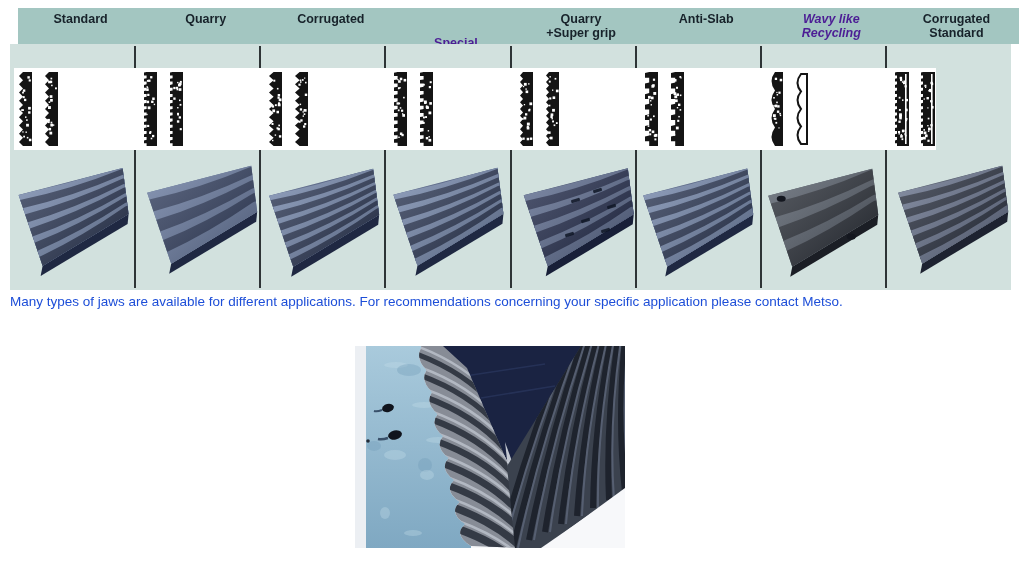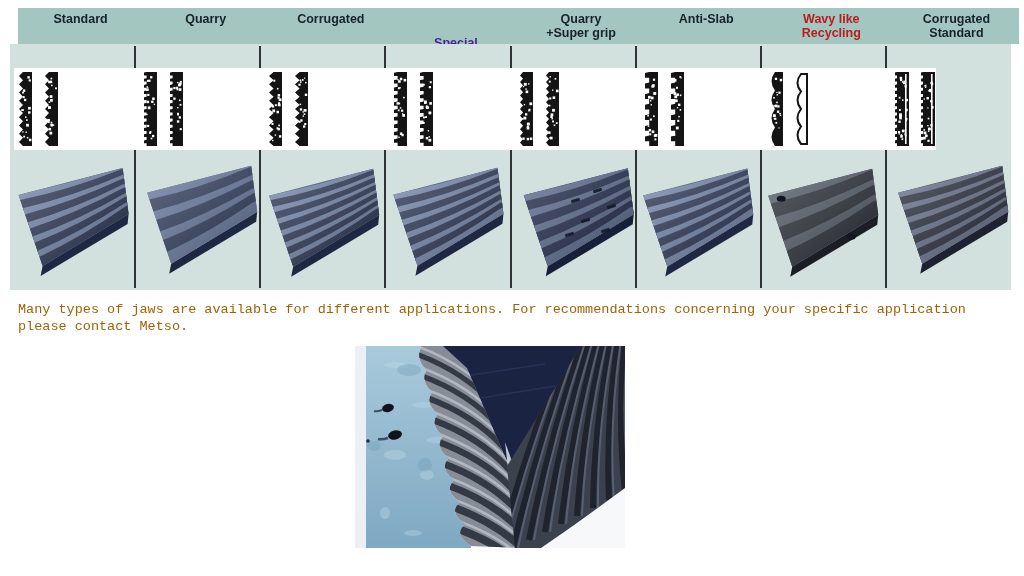--- a/index.html
+++ b/index.html
@@ -9,40 +9,40 @@
   .header-row{position:absolute;left:8px;top:0;width:100%;height:36px;display:flex;}
   .header-cell{flex:0 0 12.5%;box-sizing:border-box;text-align:center;padding-top:4px;
        font-weight:bold;font-size:12.5px;line-height:14px;white-space:pre-line;letter-spacing:0px;}
   .tbody{position:absolute;left:0;top:36px;width:100%;height:246px;}
   .divider{position:absolute;top:2px;height:242px;width:2px;z-index:1;}
   .white-strip{position:absolute;left:4px;top:24px;width:922px;height:82px;background:#ffffff;z-index:2;}
   .cols{position:absolute;left:0;top:0;width:100%;height:100%;display:flex;z-index:3;}
   .col{flex:0 0 12.5%;position:relative;}
   .profile-svg{position:absolute;left:5px;top:26px;}
   .photo-svg{position:absolute;left:1px;top:103px;}
-  .caption{position:absolute;left:10px;top:293px;width:990px;margin:8px;
-       font-size:13.5px;line-height:17px;color:#a16207;font-family:Liberation Mono, monospace;}
+  .caption{position:absolute;left:10px;top:293px;width:990px;margin:0;
+       font-size:13.5px;line-height:17px;color:#1d4ed8;}
   .bottom-photo{position:absolute;left:355px;top:346px;}
 </style>
 </head>
 <body>
 
 <div class="page">
 
   <div class="panel">
     <div class="header-row" id="headerRow" style="background: rgb(163, 198, 193);">
         <div class="header-cell" style="color: rgb(23, 34, 42);">Standard</div>
         <div class="header-cell" style="color: rgb(23, 34, 42);">Quarry</div>
         <div class="header-cell" style="color: rgb(23, 34, 42);">Corrugated</div>
         <div class="header-cell" style="color: #4c1d95; margin-top: 24px;">Special
 +Quarry</div>
         <div class="header-cell" style="color: rgb(23, 34, 42);">Quarry
 +Super grip</div>
         <div class="header-cell" style="color: rgb(23, 34, 42); text-align: center;">Anti-Slab</div>
-        <div class="header-cell" style="color: #b91c1c;">Wavy like
+        <div class="header-cell" style="color: #4c1d95; font-style: italic;">Wavy like
 Recycling</div>
         <div class="header-cell" style="color: rgb(23, 34, 42);">Corrugated
 Standard</div>
       </div>
     <div class="tbody" id="tableBody" style="background: rgb(210, 225, 222);">
       <div class="white-strip"></div>
       <div class="cols" id="colsWrap">
           <div class="col">
             <svg class="profile-svg" width="50" height="80" viewBox="0 0 50 80">
               <path d="M17,2 L17,76 L8,76 L4,71.9 L8,67.8 L4,63.7 L8,59.6 L4,55.4 L8,51.3 L4,47.2 L8,43.1 L4,39.0 L8,34.9 L4,30.8 L8,26.7 L4,22.6 L8,18.4 L4,14.3 L8,10.2 L4,6.1 L8,2.0 L8,2 Z" fill="#141414"></path>

